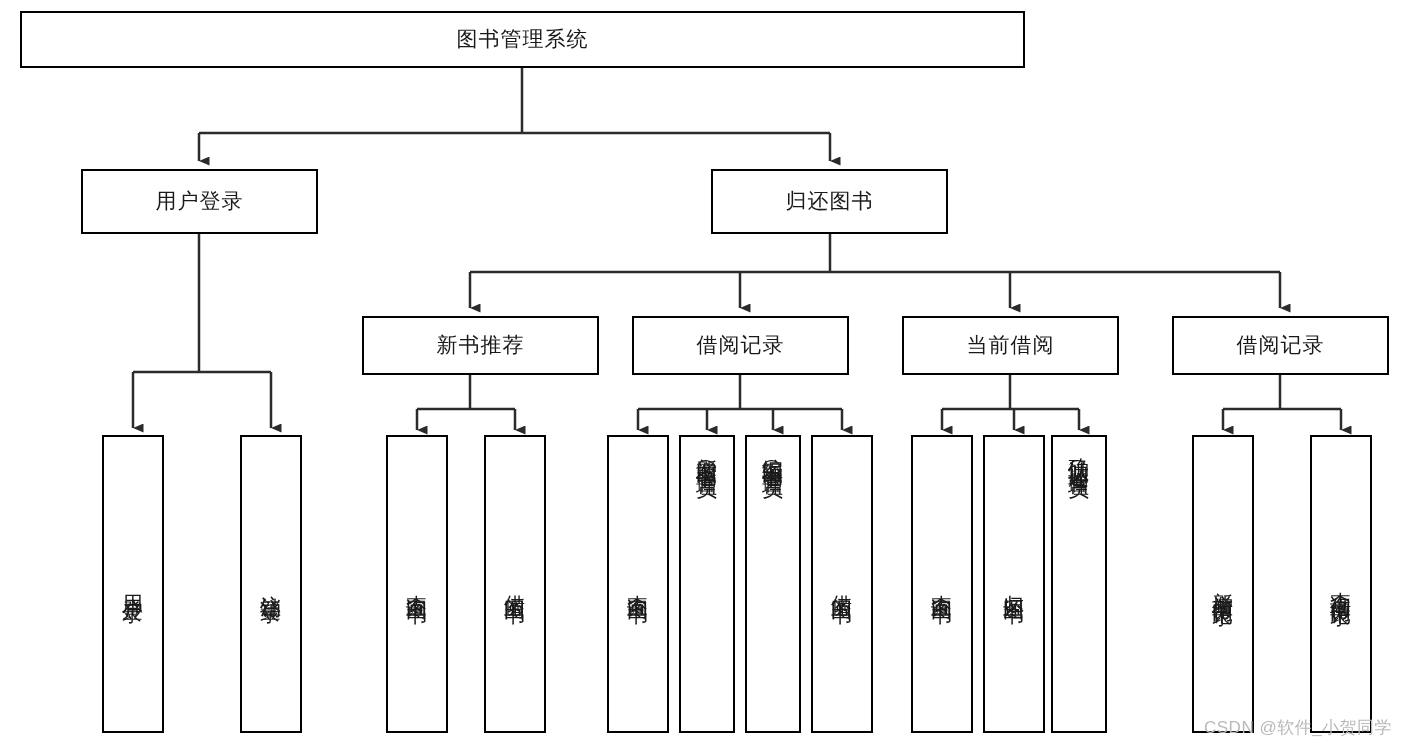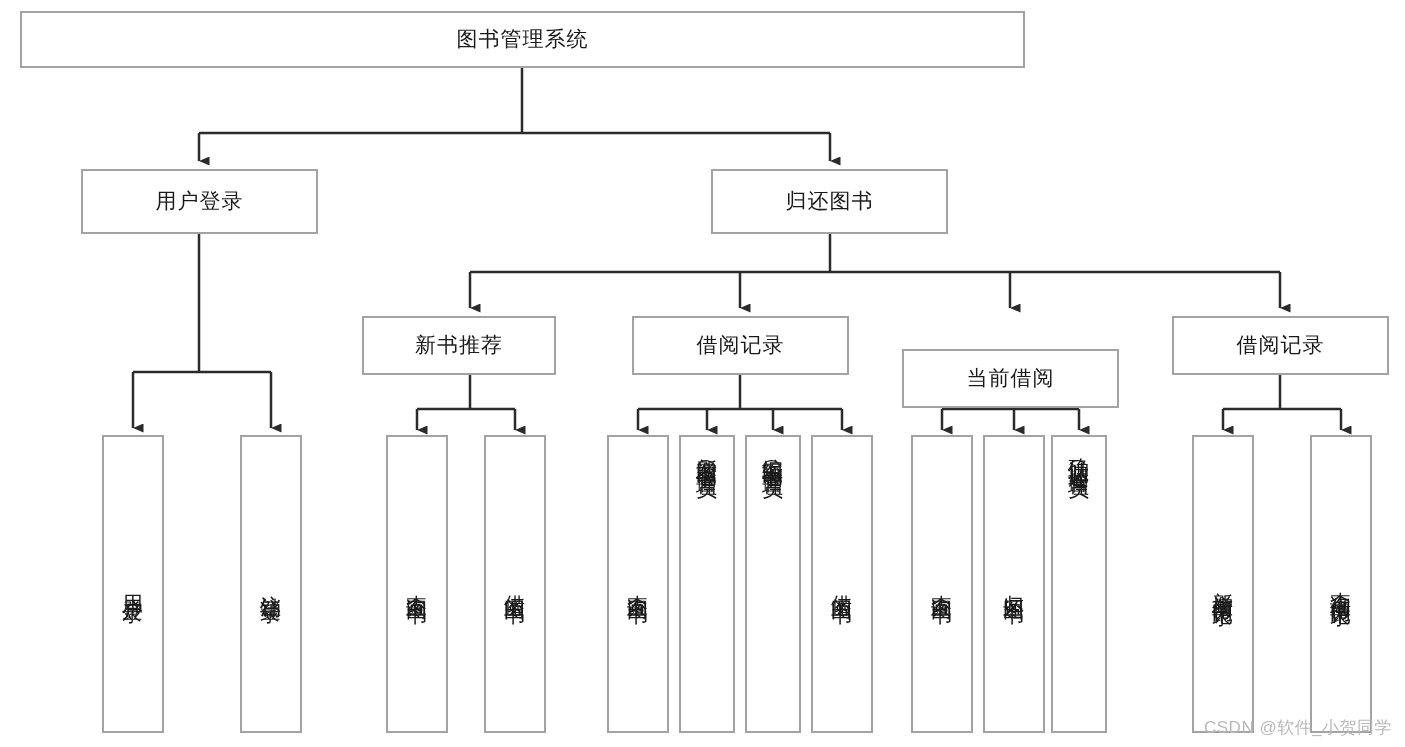--- a/index.html
+++ b/index.html
@@ -14,21 +14,21 @@
     position: relative;
     width: 1405px;
     height: 747px;
     background: #ffffff;
     overflow: hidden;
   }
   .node {
     position: absolute;
     box-sizing: border-box;
     background: #ffffff;
-    border: 2px solid #a3a3a3;
+    border: 2px solid #000000;
     display: flex;
     align-items: center;
     justify-content: center;
   }
   .node-label {
     color: #1a1a1a;
     font-size: 21px;
     line-height: 1.18;
     letter-spacing: 1px;
     white-space: nowrap;
@@ -137,27 +137,27 @@
     <span class="node-label">图书管理系统</span>
   </div>
 
   <div class="node" id="n-l2-0" style="left: 81px; top: 169px; width: 237px; height: 65px;">
     <span class="node-label">用户登录</span>
   </div>
   <div class="node" id="n-l2-1" style="left: 711px; top: 169px; width: 237px; height: 65px;">
     <span class="node-label">归还图书</span>
   </div>
 
-  <div class="node" id="n-l3-0" style="left: 362px; top: 316px; width: 194px; height: 59px;">
+  <div class="node" id="n-l3-0" style="left: 362px; top: 316px; width: 237px; height: 59px;">
     <span class="node-label">新书推荐</span>
   </div>
   <div class="node" id="n-l3-1" style="left: 632px; top: 316px; width: 217px; height: 59px;">
     <span class="node-label">借阅记录</span>
   </div>
-  <div class="node" id="n-l3-2" style="left: 902px; top: 316px; width: 217px; height: 59px; margin-top: 33px;">
+  <div class="node" id="n-l3-2" style="left: 902px; top: 316px; width: 217px; height: 59px;">
     <span class="node-label">当前借阅</span>
   </div>
   <div class="node" id="n-l3-3" style="left: 1172px; top: 316px; width: 217px; height: 59px;">
     <span class="node-label">借阅记录</span>
   </div>
 
   <div class="node vertical centered" id="n-lf-0" style="left: 102px; top: 435px; width: 62px; height: 298px;">
     <span class="node-label">用户登录</span>
   </div>
   <div class="node vertical centered" id="n-lf-1" style="left: 240px; top: 435px; width: 62px; height: 298px;">

